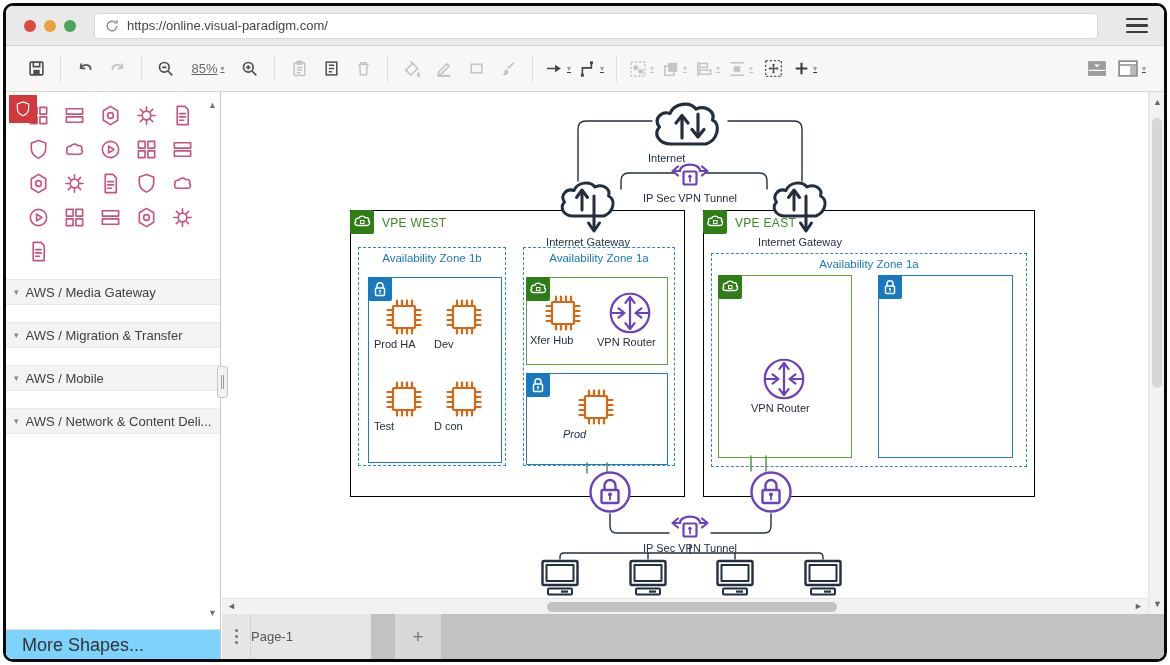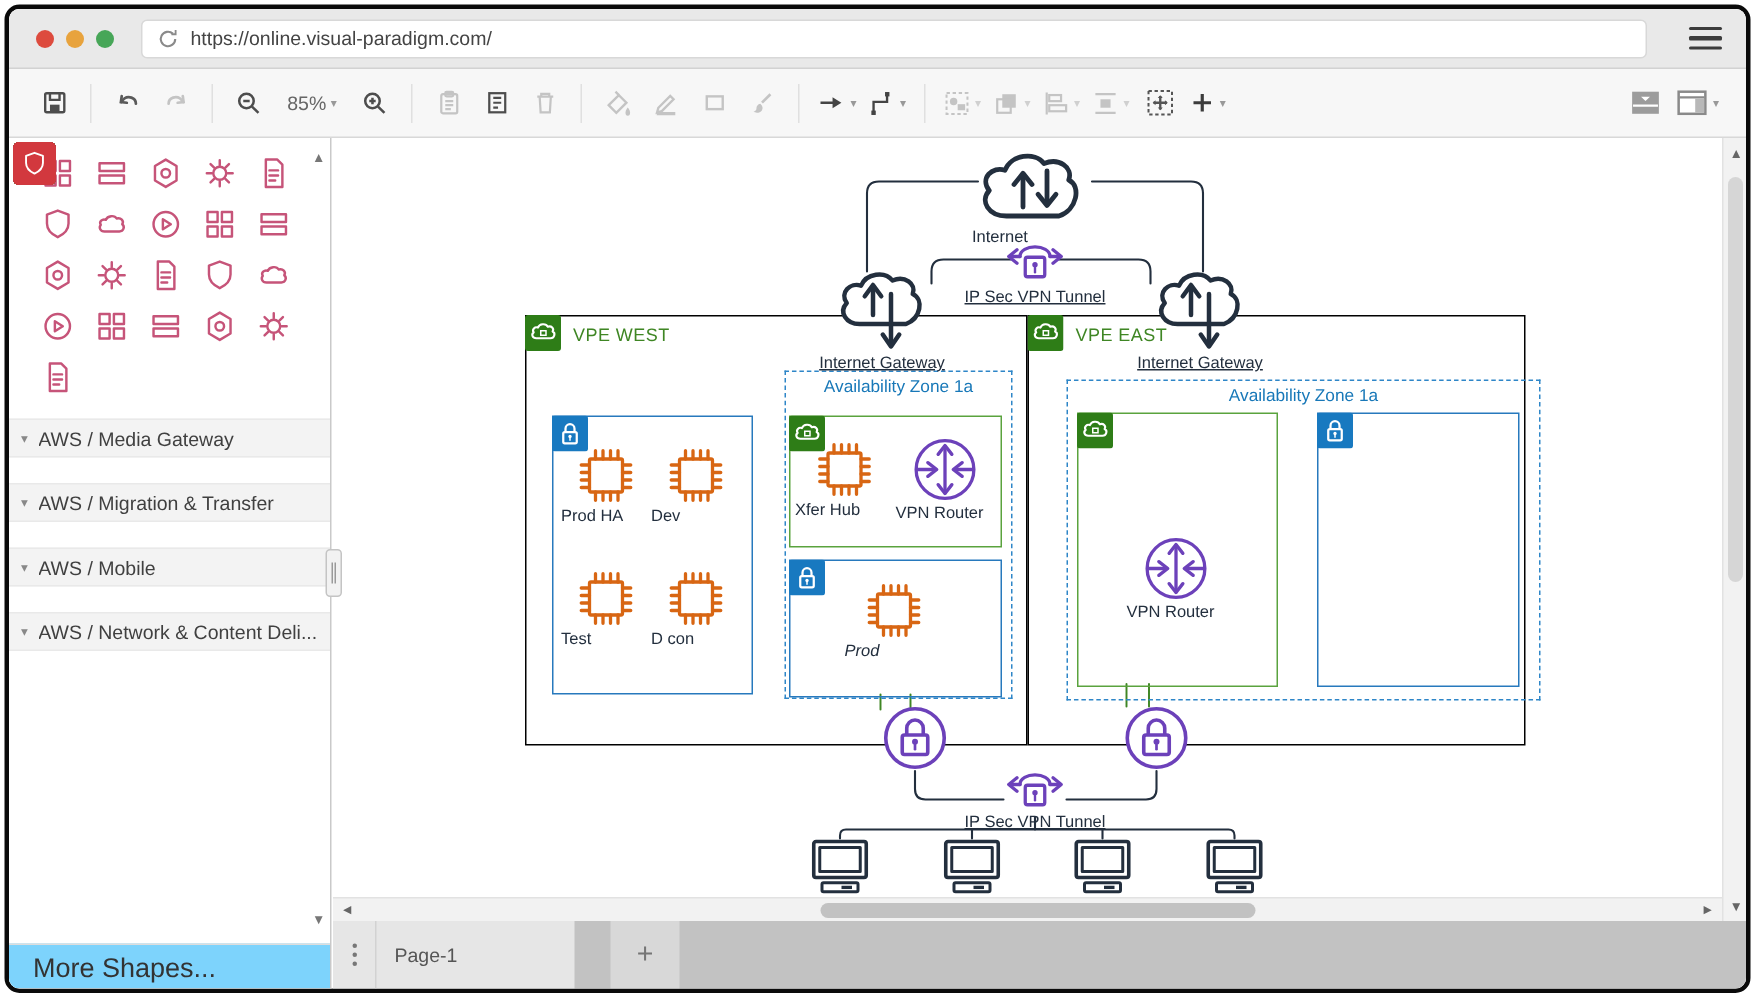--- a/index.html
+++ b/index.html
@@ -12,21 +12,21 @@
   .dots{display:flex;gap:8px;margin-left:18px;width:60px;}
   .dot{width:12px;height:12px;border-radius:50%;}
   .urlbar{flex:1;height:24px;background:#fff;border:1px solid #d8d8d8;border-radius:4px;margin-left:10px;margin-right:28px;display:flex;align-items:center;color:#555;}
   .urltext{font-size:13px;color:#444;}
   .reload{margin:0 8px 0 10px;color:#8a8a8a;display:flex;}
   .hamb{width:22px;margin-right:16px;display:flex;flex-direction:column;gap:4px;cursor:pointer;}
   .hamb i{display:block;height:2.5px;background:#3c3c3c;border-radius:1px;}
 
   
   .toolbar{position:absolute;left:0;top:40px;width:1158px;height:46px;background:#f7f7f7;border-bottom:1px solid #d8d8d8;display:flex;align-items:center;box-sizing:border-box;padding:0 14px;}
-  .tbtn{display:inline-flex;align-items:center;justify-content:center;min-width:24px;height:28px;margin:0 4px;color:#4d4d4d;cursor:pointer;}
+  .tbtn{display:inline-flex;align-items:center;justify-content:center;min-width:24px;height:28px;margin:0 4px;color:#4d4d4d;cursor:pointer;text-decoration:underline;}
   .tbtn svg{display:block;}
   .dim{color:#c4c4c4;}
   .tsep{width:1px;height:26px;background:#e0e0e0;margin:0 8px;}
   .caret{font-size:8px;color:#999;margin-left:3px;}
   .dim .caret{color:#d0d0d0;}
   .zoomlvl{font-size:13px;color:#666;min-width:44px;}
   .rightgrp{margin-left:auto;display:flex;align-items:center;}
 
   
   .sidebar{position:absolute;left:0;top:86px;width:215px;height:567px;background:#fff;border-right:1px solid #c9c9c9;box-sizing:border-box;overflow:hidden;}
@@ -48,28 +48,28 @@
   .vscroll{position:absolute;left:1142px;top:86px;width:16px;height:522px;background:#f2f2f2;border-left:1px solid #e2e2e2;box-sizing:border-box;}
   .vthumb{position:absolute;left:3px;top:26px;width:10px;height:270px;background:#d6d6d6;border-radius:5px;}
   .hscroll{position:absolute;left:216px;top:592px;width:926px;height:16px;background:#f2f2f2;border-top:1px solid #e2e2e2;box-sizing:border-box;}
   .hthumb{position:absolute;left:325px;top:3px;width:290px;height:10px;background:#c2c2c2;border-radius:5px;}
   .sarrow{position:absolute;font-size:9px;color:#666;cursor:pointer;line-height:9px;}
 
   
   .tabbar{position:absolute;left:216px;top:608px;width:942px;height:45px;background:#c2c2c2;display:flex;align-items:stretch;}
   .kebab{width:28px;background:#e6e6e6;display:flex;flex-direction:column;align-items:center;justify-content:center;gap:3px;cursor:pointer;}
   .kebab i{width:3px;height:3px;border-radius:50%;background:#777;}
-  .pagetab{width:120px;background:#e6e6e6;border-left:1px solid #d2d2d2;display:flex;align-items:center;padding-left:12px;font-size:13px;color:#555;cursor:pointer;}
+  .pagetab{width:120px;background:#e6e6e6;border-left:1px solid #d2d2d2;display:flex;align-items:center;font-size:13px;color:#555;cursor:pointer;}
   .tabspace{width:24px;}
   .addpage{width:46px;background:#d8d8d8;display:flex;align-items:center;justify-content:center;color:#757575;font-size:19px;cursor:pointer;}
 
   
   .diagram{position:absolute;left:219px;top:89px;width:930px;height:503px;font-size:11px;color:#232f3e;}
   .abs{position:absolute;}
-  .dlabel{position:absolute;text-align:center;color:#232f3e;font-size:11px;white-space:nowrap;text-decoration:underline;}
+  .dlabel{position:absolute;text-align:center;color:#232f3e;font-size:11px;white-space:nowrap;}
   .vpe{position:absolute;border:1px solid #000000;background:transparent;}
   .vpelabel{position:absolute;left:31px;top:5px;color:#3f8624;font-size:12px;letter-spacing:.3px;}
   .azbox{position:absolute;border:1px dashed #2e86c8;}
   .azlabel{position:absolute;left:0;right:0;top:4px;text-align:center;color:#1878b8;font-size:11.5px;}
   .sgblue{position:absolute;border:1px solid #2779bd;}
   .sggreen{position:absolute;border:1px solid #5aa33e;}
   .tile{position:absolute;left:-1px;top:-1px;width:24px;height:24px;}
   .dnode{position:absolute;text-align:left;cursor:pointer;}
   .dnode svg{display:block;margin:0 auto;}
   .nlabel{margin-top:1px;font-size:11px;color:#232f3e;white-space:nowrap;}
@@ -688,27 +688,30 @@
       </g>
     </svg>
 
     <div class="vpe" style="left:125px;top:115px;width:333px;height:285px;">
       <svg class="tile" viewBox="0 0 24 24">
               <use href="#sym-cloudtile"></use>
             </svg>
       <span class="vpelabel">VPE WEST</span>
     </div>
 
-    <div class="vpe" style="left:460px;top:115px;width:330px;height:285px;">
+    <div class="vpe" style="left:478px;top:115px;width:330px;height:285px;">
       <svg class="tile" viewBox="0 0 24 24">
               <use href="#sym-cloudtile"></use>
             </svg>
       <span class="vpelabel">VPE EAST</span>
     </div>
 
+    <div class="azbox" style="left:133px;top:152px;width:146px;height:217px;">
+      <div class="azlabel">Availability Zone 1b</div>
+    </div>
     <div class="azbox" style="left:298px;top:152px;width:150px;height:217px;">
       <div class="azlabel">Availability Zone 1a</div>
     </div>
     <div class="azbox" style="left:486px;top:158px;width:314px;height:212px;">
       <div class="azlabel">Availability Zone 1a</div>
     </div>
 
     <div class="sgblue" style="left:143px;top:182px;width:132px;height:184px;">
       <svg class="tile" viewBox="0 0 24 24">
               <use href="#sym-locktile"></use>

